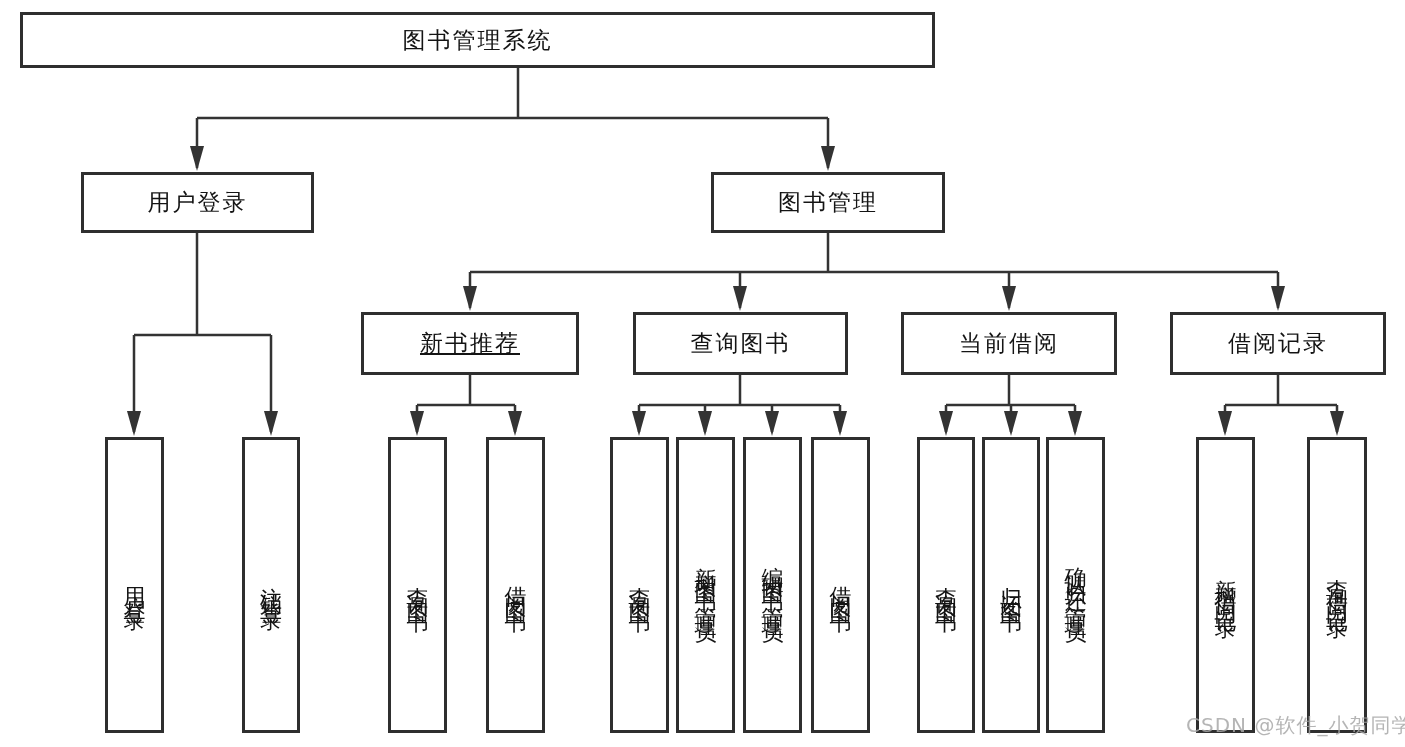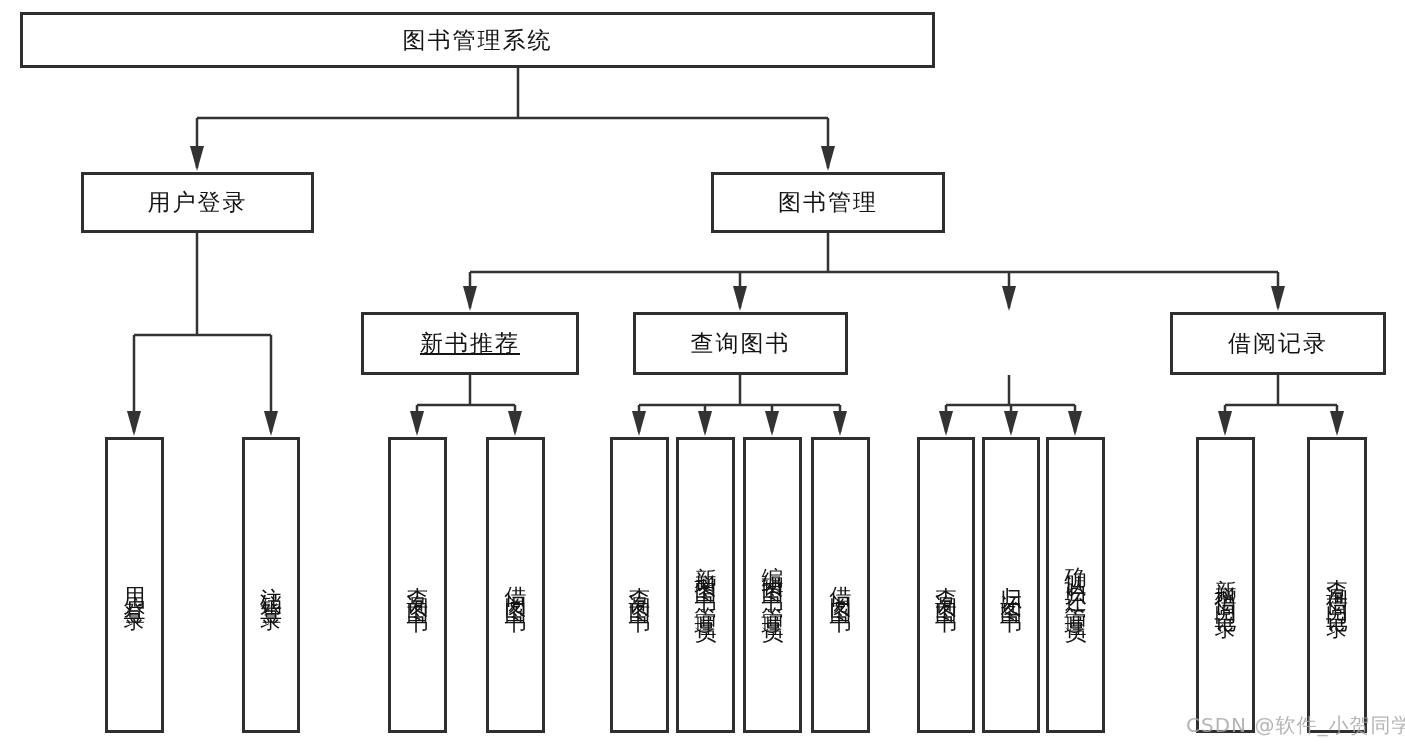--- a/index.html
+++ b/index.html
@@ -108,20 +108,21 @@
     </g>
   </svg>
 
   <div class="node h-node" style="left:20px; top:12px; width:915px; height:56px;">图书管理系统</div>
 
   <div class="node h-node" style="left:81px; top:172px; width:233px; height:61px;">用户登录</div>
   <div class="node h-node" style="left:711px; top:172px; width:234px; height:61px;">图书管理</div>
 
   <div class="node h-node" style="left:361px; top:312px; width:218px; height:63px;text-decoration:underline;">新书推荐</div>
   <div class="node h-node" style="left:633px; top:312px; width:215px; height:63px;">查询图书</div>
+  <div class="node h-node" style="left:901px; top:312px; width:216px; height:63px;">当前借阅</div>
   <div class="node h-node" style="left:1170px; top:312px; width:216px; height:63px;">借阅记录</div>
 
   <div class="node v-node" style="left:105px; width:59px;">用户登录</div>
   <div class="node v-node" style="left:242px; width:58px;">注销登录</div>
 
   <div class="node v-node" style="left:388px; width:59px;">查询图书</div>
   <div class="node v-node" style="left:486px; width:59px;">借阅图书</div>
 
   <div class="node v-node" style="left:610px; width:59px;">查询图书</div>
   <div class="node v-node" style="left:676px; width:59px;">新增图书（管理员）</div>

